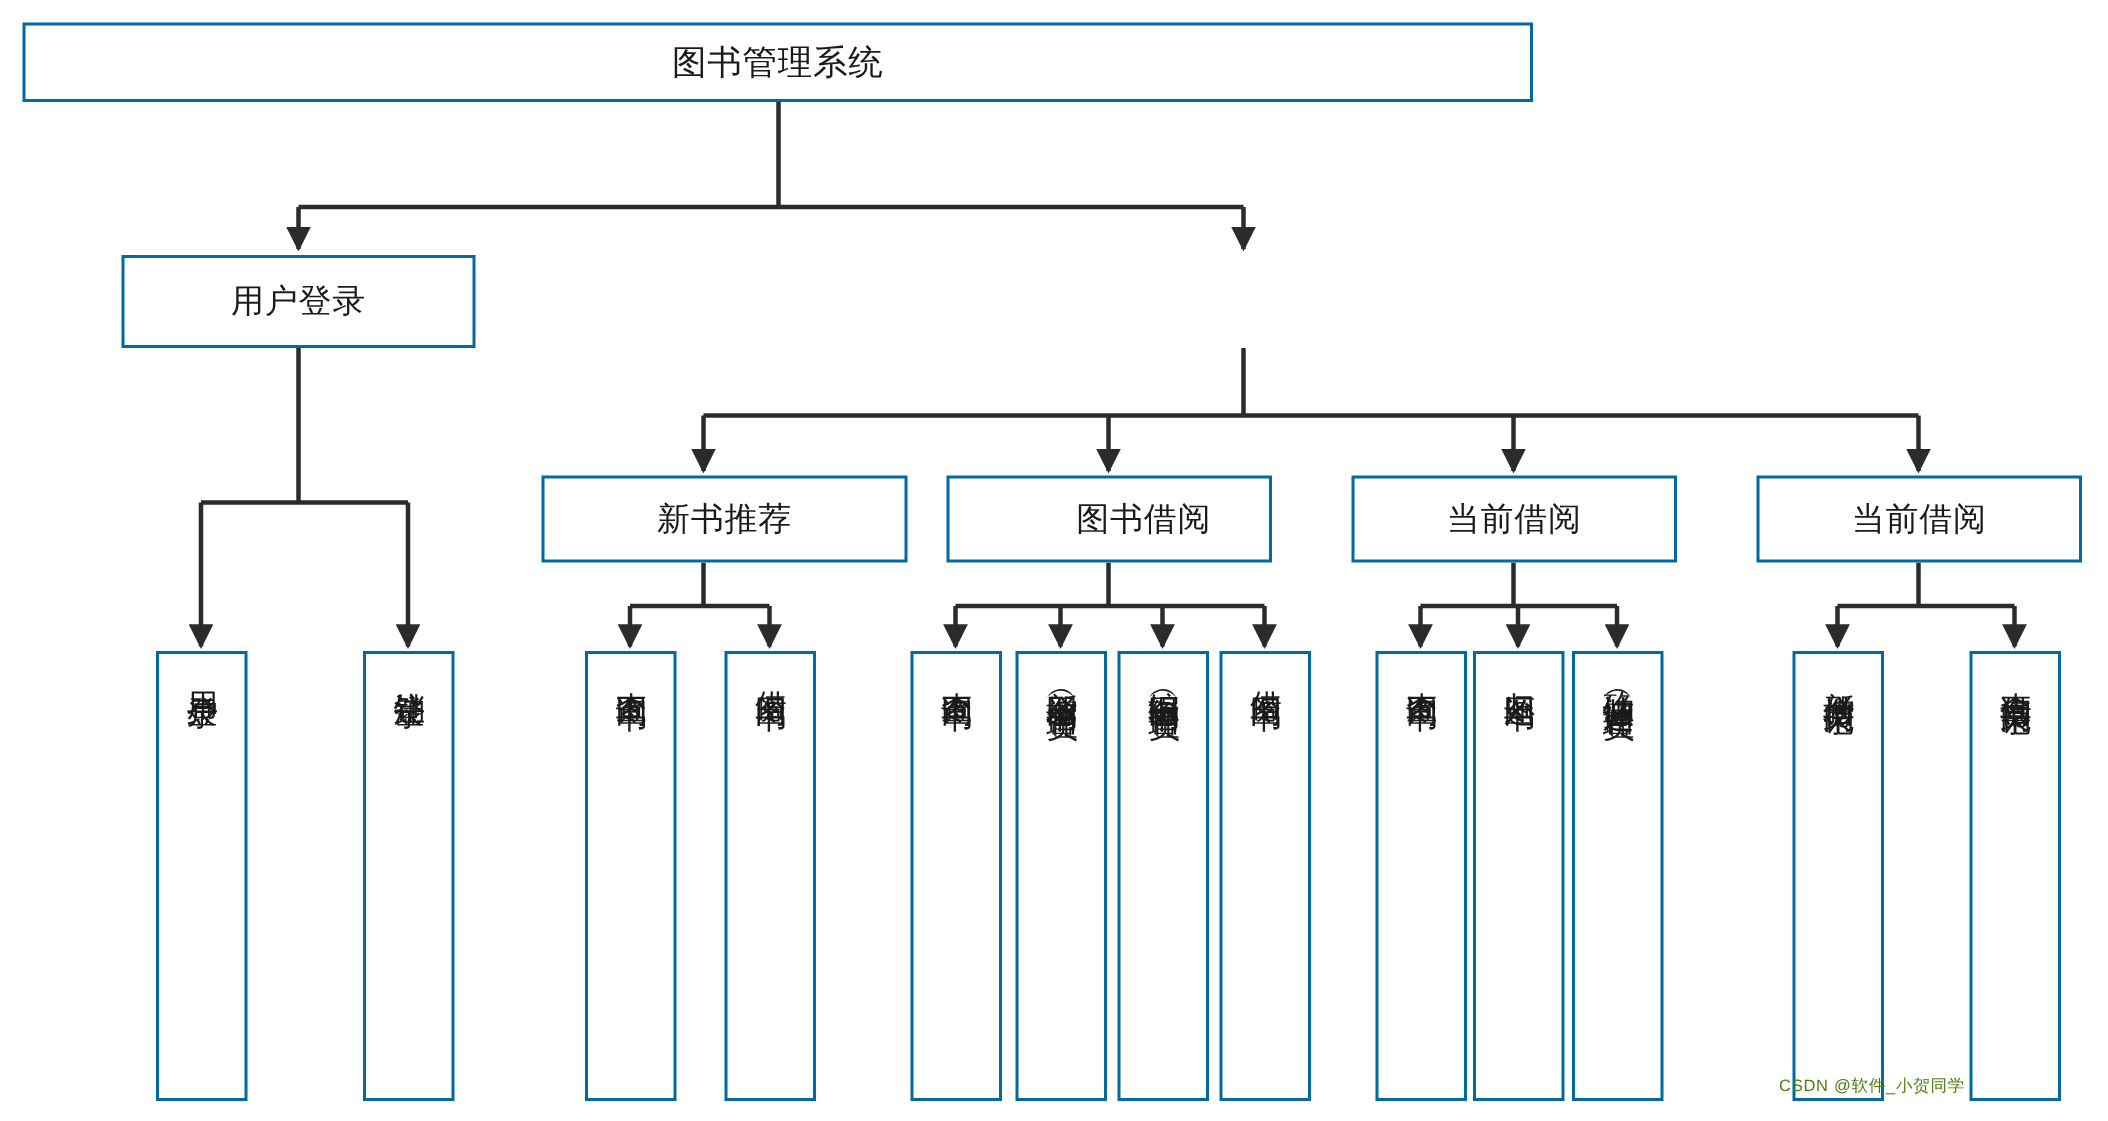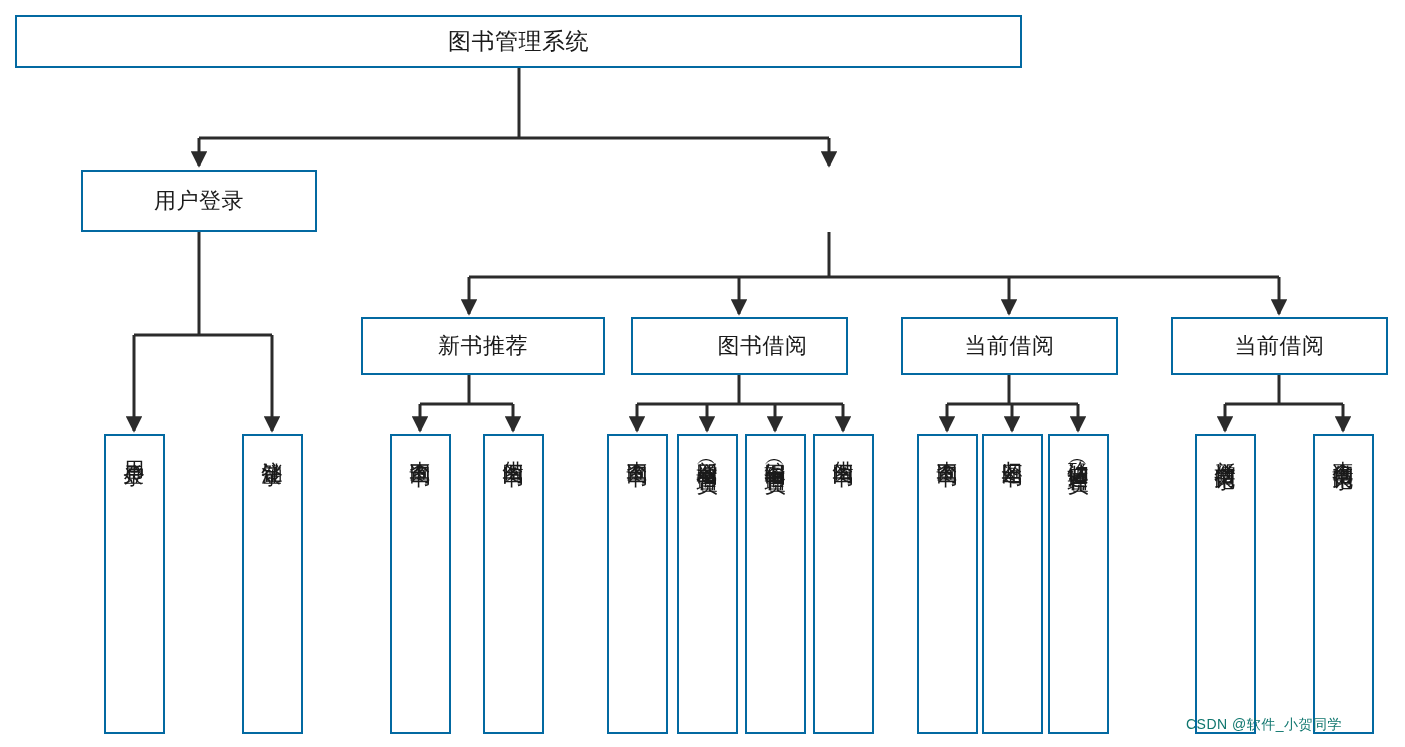--- a/index.html
+++ b/index.html
@@ -63,22 +63,22 @@
     text-orientation: upright;
     font-size: 21px;
     letter-spacing: 2px;
     line-height: 1;
     white-space: nowrap;
   }
   .watermark {
     position: absolute;
     left: 1186px;
     top: 716px;
-    font-size: 14px;
-    color: #0f766e;
+    font-size: 11px;
+    color: #4d7c0f;
     white-space: nowrap;
     z-index: 5;
     letter-spacing: 0.5px;
   }
 </style>
 </head>
 <body>
 
 <div id="canvas">
 

